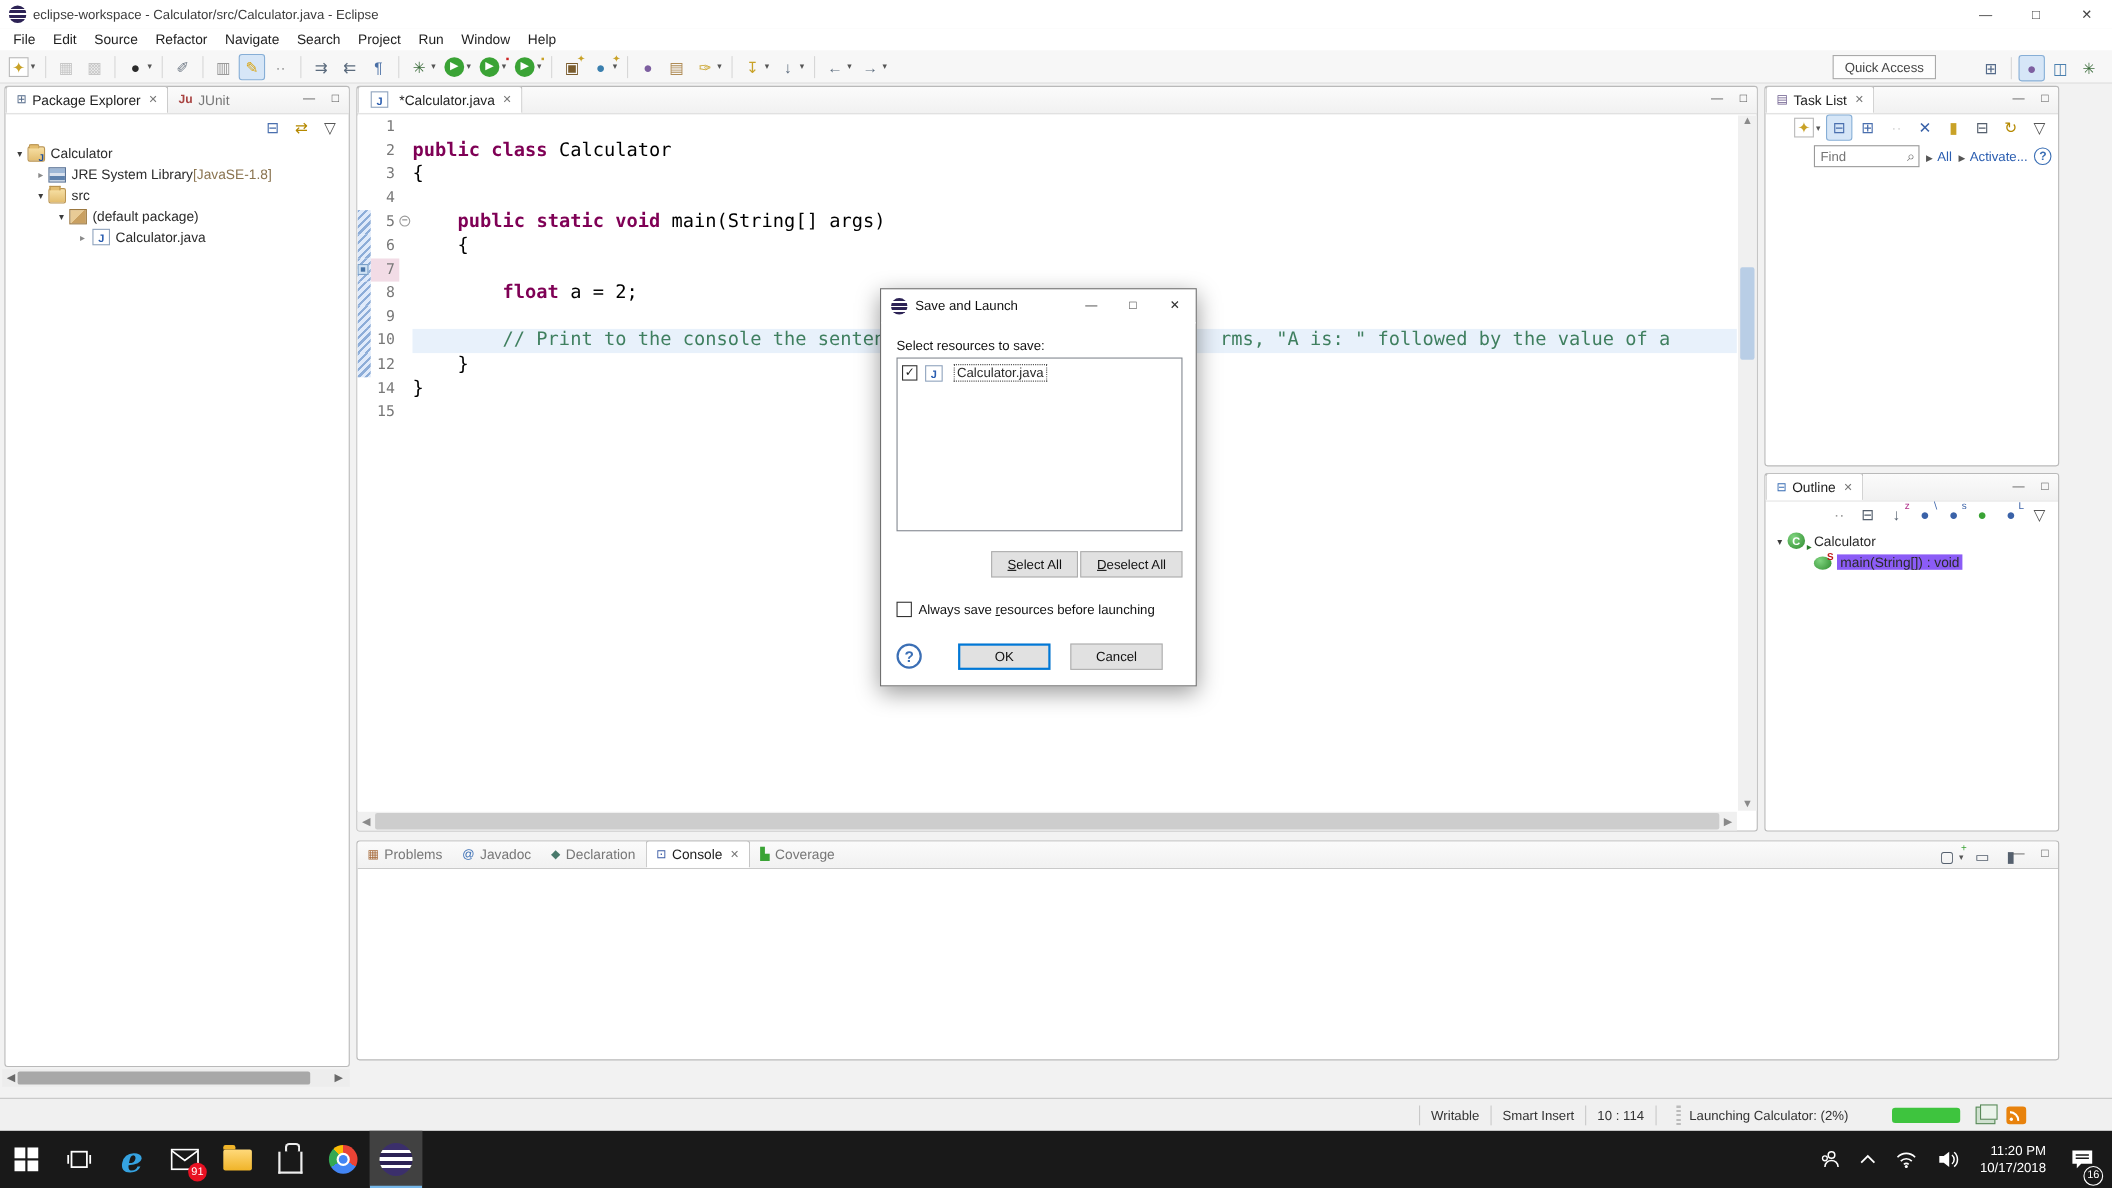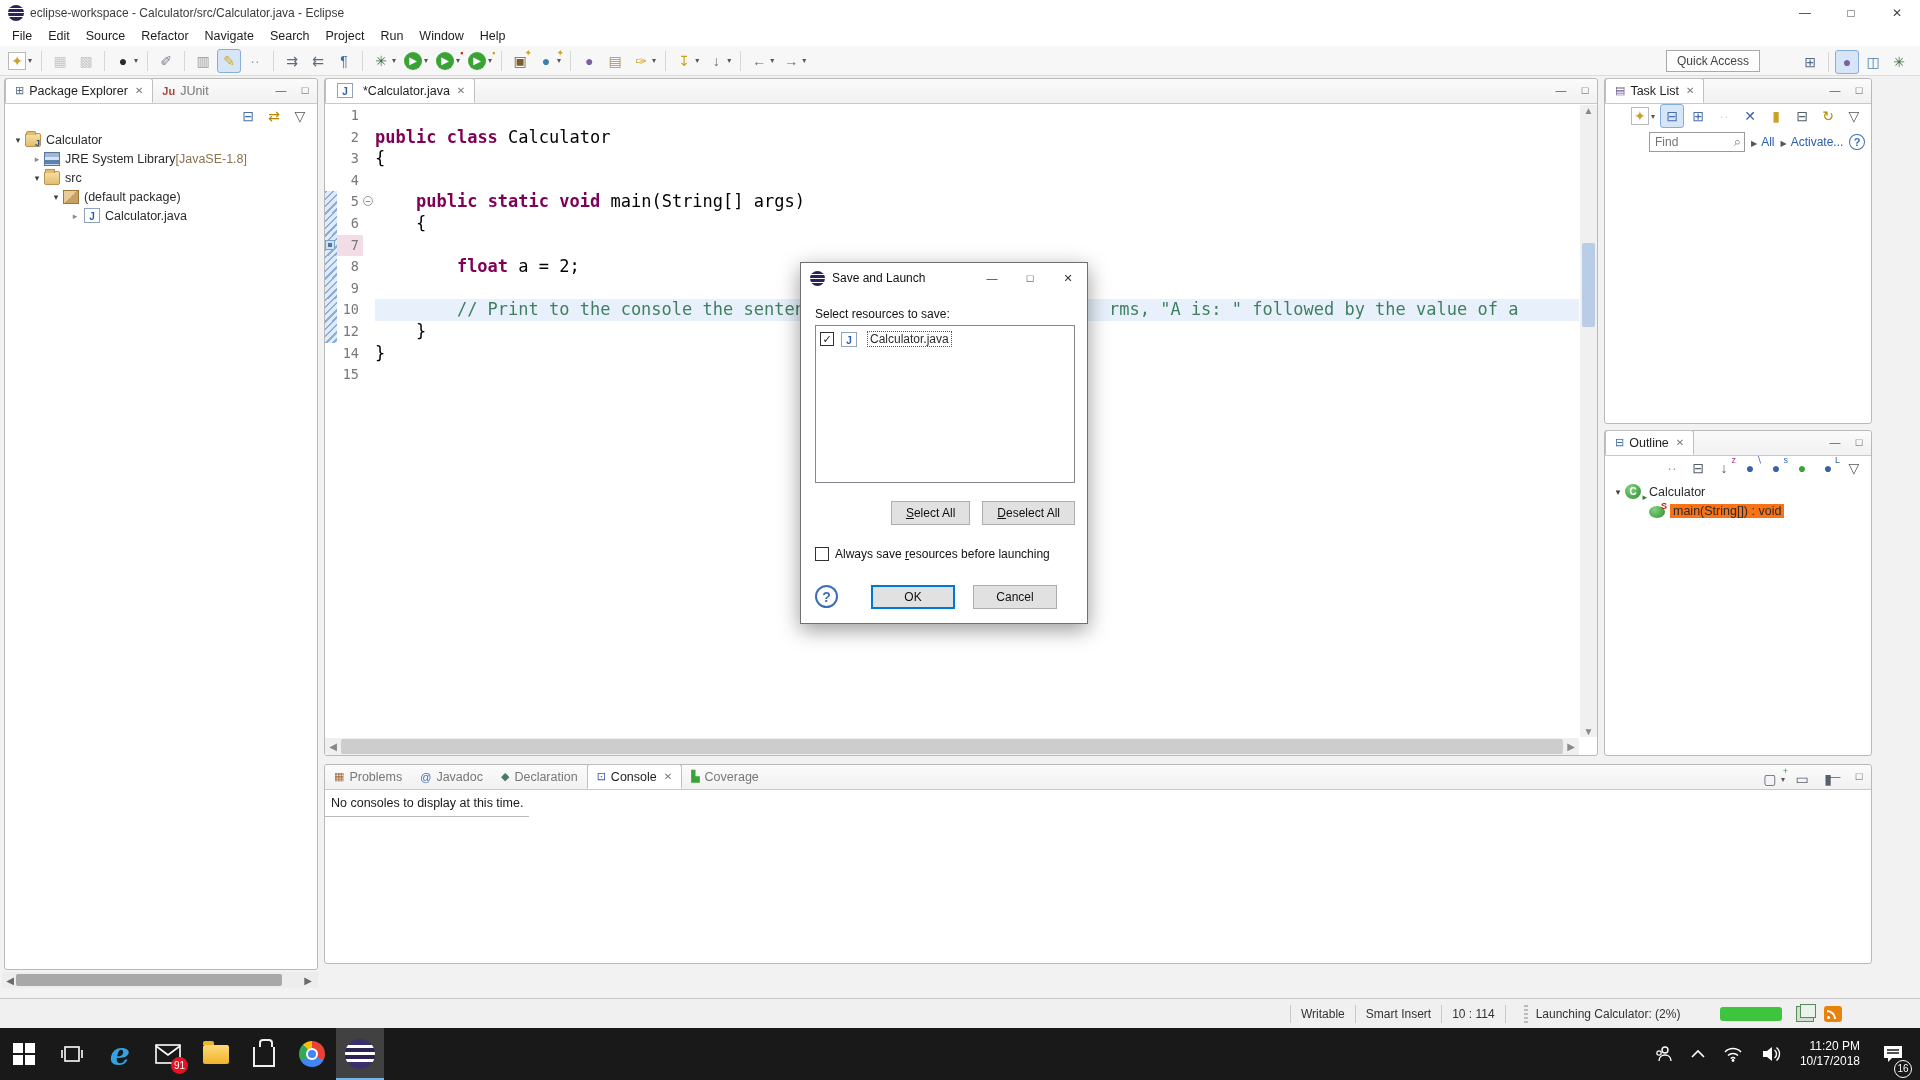--- a/index.html
+++ b/index.html
@@ -103,21 +103,21 @@
   #tasklist-panel { left:1604px; top:78px; width:268px; height:346px; }
   #find-row { display:flex; align-items:center; gap:6px; padding:4px 6px; }
   #find-input { width:96px; height:20px; border:1px solid #9a9a9a; font-size:12px; padding:2px 18px 2px 5px; font-family:"Liberation Sans",sans-serif; }
   .find-wrap { position:relative;padding-left:38px; }
   .find-wrap:after { content:"⌕"; position:absolute; right:4px; top:2px; color:#777; font-size:13px; }
   .tl-link { color:#2a5db0; font-size:12px; }
   .tl-link:before { content:"▶"; color:#555; font-size:8px; margin-right:4px; }
   .help-round { margin-left:auto; width:16px; height:16px; border:1.5px solid #3b6fb5; border-radius:50%; color:#3b6fb5; font-size:11px; font-weight:bold; text-align:center; line-height:14px; }
 
   #outline-panel { left:1604px; top:430px; width:268px; height:326px; }
-  .sel-gray { background:#f97316; }
+  .sel-gray { background:#8b5cf6; }
 
   
   #console-panel { left:324px; top:764px; width:1548px; height:200px; }
   #console-msg { padding:6px 6px; font-size:12.5px; color:#1a1a1a; border-bottom:1px solid #b9b9b9; display:inline-block; }
   #console-right-icons { position:absolute; right:30px; top:2px; display:flex; align-items:center; }
 
   
   #pe-scroll { left:2px; top:972px; width:316px; height:16px; background:#ededed; display:flex; align-items:center; }
   #pe-scroll .arr { width:16px; text-align:center; color:#6a6a6a; font-size:10px; }
   #pe-thumb { position:absolute; left:14px; top:2px; width:266px; height:12px; background:#a8a8a8; border-radius:2px; }
@@ -161,21 +161,21 @@
   #dialog { left:800px; top:262px; width:288px; height:362px; background:#fff; border:1px solid #6f6f6f; box-shadow:0 6px 20px rgba(0,0,0,.4); z-index:50; }
   #dlg-title { height:31px; display:flex; align-items:center; padding-left:9px; gap:7px; border-bottom:1px solid #fff; }
   #dlg-title .t { font-size:12px; color:#111; }
   #dlg-controls { margin-left:auto; display:flex; height:31px; }
   #dlg-controls span { width:38px; text-align:center; line-height:31px; font-size:11px; color:#333; }
   #dlg-label { position:absolute; left:14px; top:44px; font-size:12px; color:#111; }
   #dlg-list { position:absolute; left:14px; top:62px; width:260px; height:158px; border:1px solid #828790; background:#fff; padding:5px 4px; }
   .dlg-row { display:flex; align-items:center; gap:5px; }
   .cb { width:14px; height:14px; border:1px solid #333; background:#fff; text-align:center; line-height:13px; font-size:11px; color:#222; flex:0 0 14px; }
   .focus-dotted { border:1px dotted #555; padding:0 2px; font-size:12px; }
-  #dlg-btnrow1 { position:absolute; top:238px; left:0; width:274px; display:flex; justify-content:flex-end; gap:12px; }
+  #dlg-btnrow1 { position:absolute; top:238px; left:0; width:274px; display:flex; justify-content:flex-end; gap:2px; }
   .win-btn { height:24px; padding:0 14px; background:#e1e1e1; border:1px solid #adadad; font-size:12px; color:#111; text-align:center; line-height:22px; }
   #dlg-checkrow { position:absolute; left:14px; top:284px; display:flex; align-items:center; gap:6px; font-size:12px; color:#111; }
   #dlg-btnrow2 { position:absolute; top:322px; left:0; width:274px; display:flex; justify-content:flex-end; gap:18px; align-items:center; }
   #dlg-help { position:absolute; left:14px; top:322px; width:23px; height:23px; border:2px solid #3b6fb5; border-radius:50%; color:#3b6fb5; font-weight:bold; font-size:14px; text-align:center; line-height:20px; }
   #dlg-ok { border:2px solid #0078d7; line-height:20px; min-width:84px; }
   #dlg-cancel { min-width:84px; margin-right:18px; }
   u { text-decoration:underline; }
 </style>
 </head>
 <body>
@@ -626,23 +626,20 @@
           <span class="g" style="color: rgb(85, 96, 110);">▭</span>
         </span>
         <span class="tbi">
           <span class="g" style="color: rgb(85, 96, 110);">▮</span>
         </span>
       </div>
     <div class="pminmax">
       <span>—</span>
       <span>□</span>
     </div>
-  </div>
-  <div>
-    <span id="console-msg">No consoles to display at this time.</span>
   </div>
 </div>
 
 <div class="abs" id="pe-scroll">
   <span class="arr">◀</span>
   <span id="pe-thumb"></span>
   <span class="arr abs" id="pe-arrow-r">▶</span>
 </div>
 
 <div class="abs" id="statusbar">

